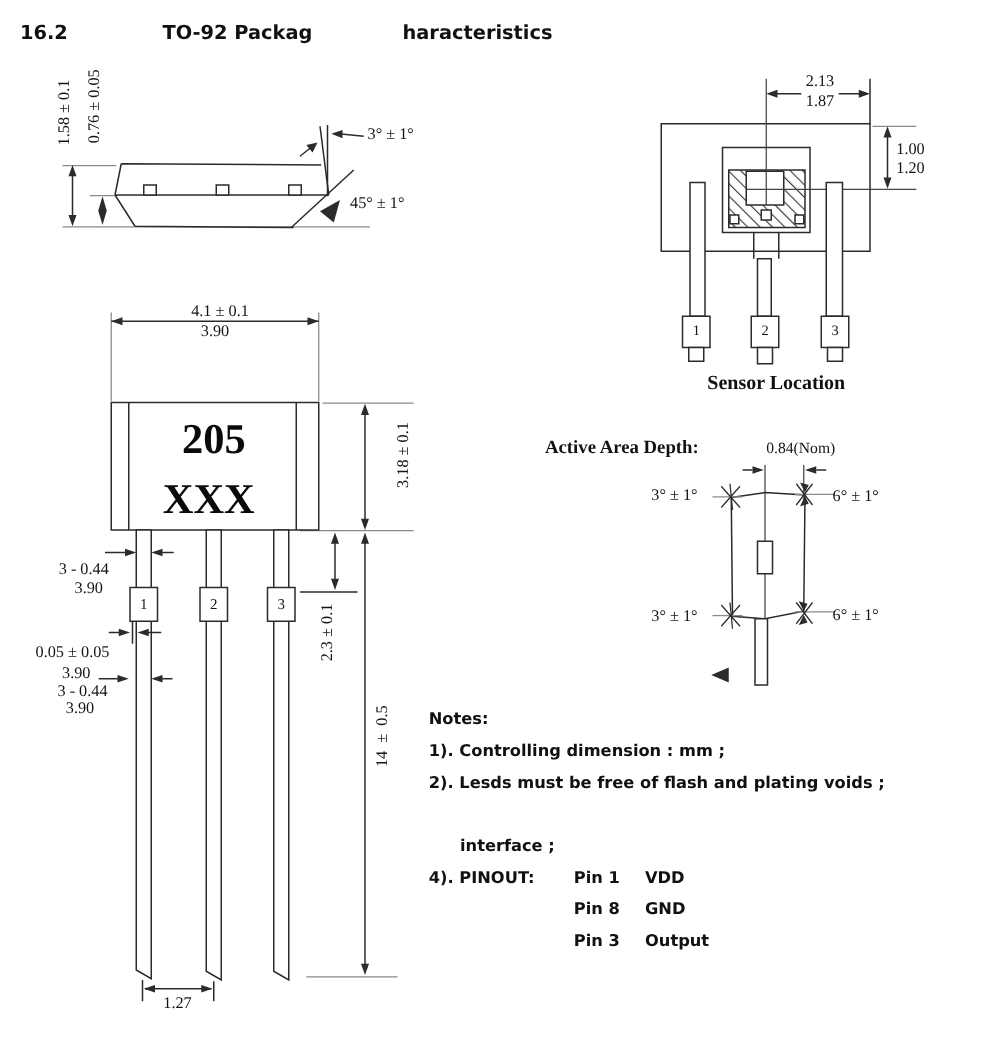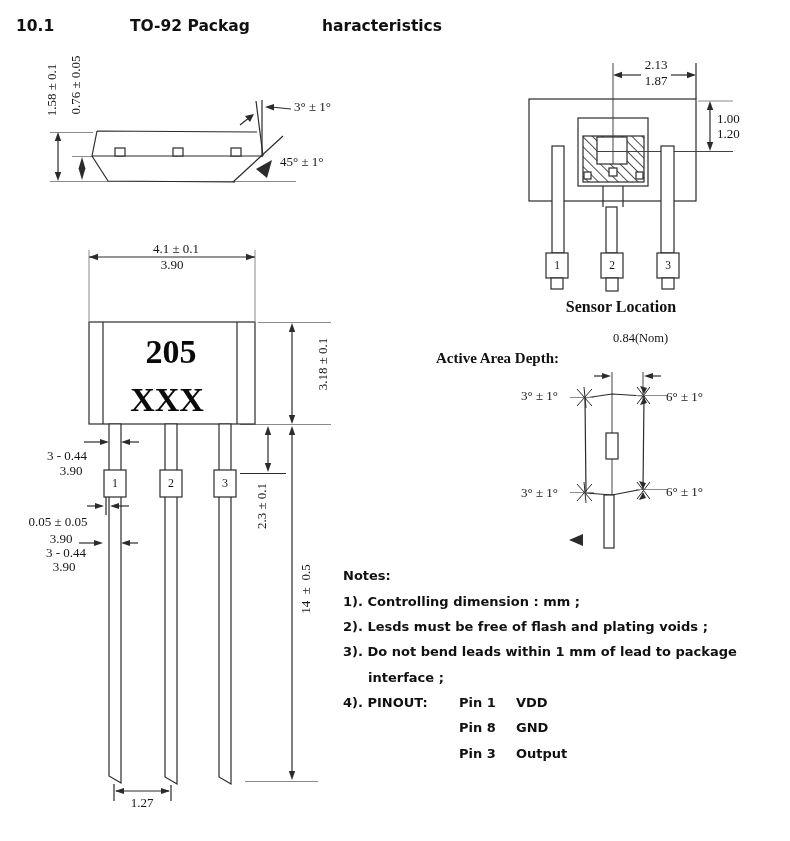--- a/index.html
+++ b/index.html
@@ -200,21 +200,21 @@
         <polygon points="643,492 639,500 646,498" fill="#2b2b2b" stroke="none"></polygon>
       </g>
 
       <rect x="606" y="433" width="12" height="26" fill="#fff"></rect>
       <rect x="604" y="495" width="10" height="53" fill="#fff"></rect>
 
       <polygon points="569,540 583,534 583,546" fill="#2b2b2b" stroke="none"></polygon>
     </g>
   </svg>
 
-  <span class="hdr" style="left:16px;top:17px;">10.1</span>
+  <span class="hdr" style="left:16px;top:17px;">16.2</span>
   <span class="hdr" style="left:82px;top:17px;margin-left:48px;">TO-92 Packag</span>
   <span class="hdr" style="left:322px;top:17px;">haracteristics</span>
 
   <span class="lbl rot" style="left:51px;top:90px;">1.58 ± 0.1</span>
   <span class="lbl rot" style="left:75px;top:85px;">0.76 ± 0.05</span>
   <span class="lbl" style="left:294px;top:100px;">3° ± 1°</span>
   <span class="lbl" style="left:280px;top:155px;">45° ± 1°</span>
 
   <span class="lbl c" style="left:656px;top:64px;">2.13</span>
   <span class="lbl c" style="left:656px;top:80px;">1.87</span>
@@ -237,30 +237,29 @@
   <span class="lbl c" style="left:58px;top:521px;">0.05 ± 0.05</span>
   <span class="lbl c" style="left:61px;top:538px;">3.90</span>
   <span class="lbl c" style="left:66px;top:552px;">3 - 0.44</span>
   <span class="lbl c" style="left:64px;top:566px;">3.90</span>
   <span class="lbl c" style="left:115px;top:483px;font-size:12px;">1</span>
   <span class="lbl c" style="left:171px;top:483px;font-size:12px;">2</span>
   <span class="lbl c" style="left:225px;top:483px;font-size:12px;">3</span>
   <span class="lbl c" style="left:142px;top:802px;">1.27</span>
 
   <span class="captionserif" style="left:436px;top:350px;font-size:15px;">Active Area Depth:</span>
-  <span class="lbl" style="left:613px;top:332px;font-size:12.5px;">0.84(Nom)</span>
+  <span class="lbl" style="left:613px;top:352px;font-size:12.5px;">0.84(Nom)</span>
   <span class="lbl" style="left:521px;top:389px;">3° ± 1°</span>
   <span class="lbl" style="left:666px;top:390px;">6° ± 1°</span>
   <span class="lbl" style="left:521px;top:486px;">3° ± 1°</span>
   <span class="lbl" style="left:666px;top:485px;">6° ± 1°</span>
 
   <span class="note" style="left:343px;top:568px;">Notes:</span>
   <span class="note" style="left:343px;top:594px;">1). Controlling dimension : mm ;</span>
   <span class="note" style="left:343px;top:619px;">2). Lesds must be free of flash and plating voids ;</span>
-  <span class="note" style="left:343px;top:644px;">3). Do not bend leads within 1 mm of lead to package</span>
   <span class="note" style="left:368px;top:670px;">interface ;</span>
   <span class="note" style="left:343px;top:695px;">4). PINOUT:</span>
   <span class="note" style="left:459px;top:695px;">Pin 1</span>
   <span class="note" style="left:516px;top:695px;">VDD</span>
   <span class="note" style="left:459px;top:720px;">Pin 8</span>
   <span class="note" style="left:516px;top:720px;">GND</span>
   <span class="note" style="left:459px;top:746px;">Pin 3</span>
   <span class="note" style="left:516px;top:746px;">Output</span>
 
 </div>

